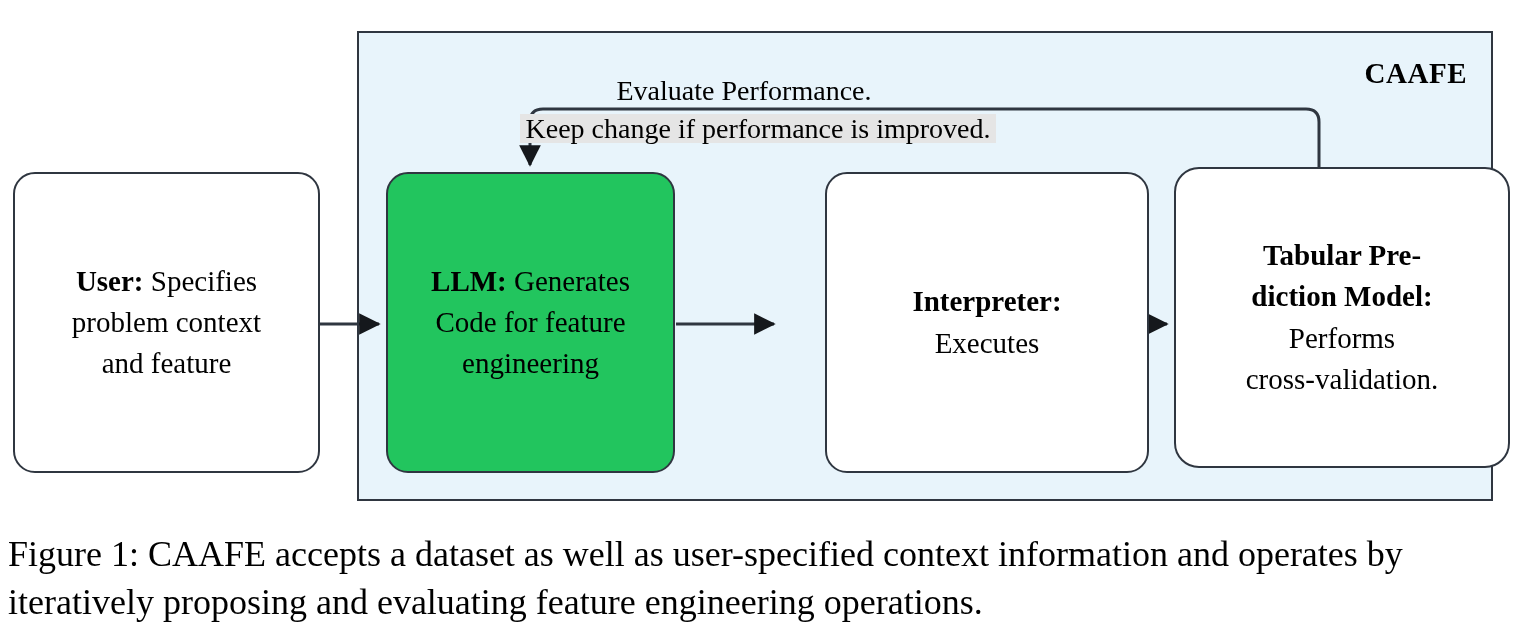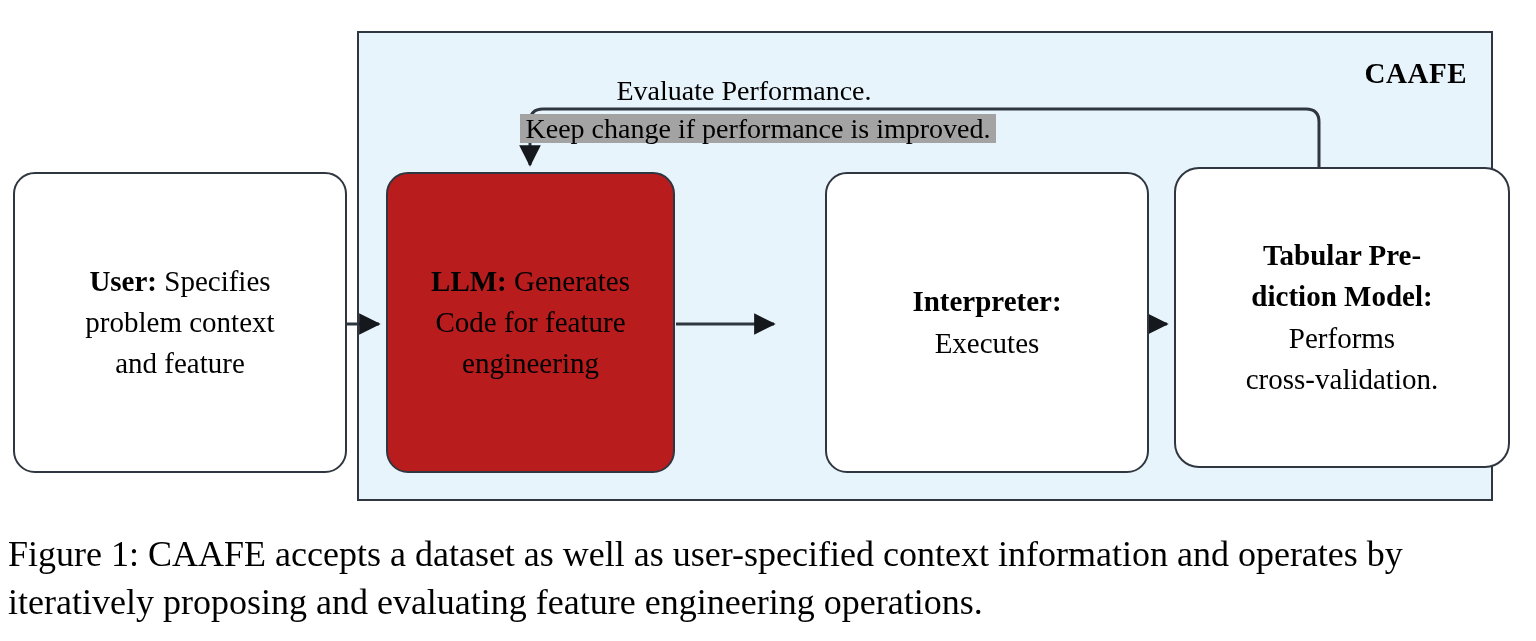--- a/index.html
+++ b/index.html
@@ -54,21 +54,21 @@
     justify-content: center;
     text-align: center;
   }
   .pbox .ptext {
     font-size: 29px;
     line-height: 1.42;
     padding: 0 10px;
   }
   .pbox .ptext b { font-weight: bold; }
 
-  #box-user        { left: 13px;   top: 172px; width: 334px; height: 301px; }
+  #box-user        { left: 13px;   top: 172px; width: 307px; height: 301px; }
   #box-llm         { left: 386px;  top: 172px; width: 289px; height: 301px; }
   #box-interpreter { left: 825px;  top: 172px; width: 324px; height: 301px; }
   #box-tabular     { left: 1174px; top: 167px; width: 336px; height: 301px; border-radius: 25px; }
 
   
   #connectors {
     position: absolute;
     left: 0; top: 0;
     width: 1536px;
     height: 641px;
@@ -139,32 +139,32 @@
                L 543 109
                Q 530 109 530 122
                L 530 165" stroke="#2f3640" stroke-width="3" fill="none" marker-end="url(#ah)"></path>
     </g>
   </svg>
 
   <div class="loop-label" id="loop-line-1">
     <span class="inner" style="background: rgb(232, 244, 251);">Evaluate Performance.</span>
   </div>
   <div class="loop-label" id="loop-line-2">
-    <span class="inner" style="background: #a3a3a3;">Keep change if performance is improved.</span>
+    <span class="inner" style="background: #e5e5e5;">Keep change if performance is improved.</span>
   </div>
 
   <div class="pbox" id="box-user" style="background: rgb(255, 255, 255); border-color: rgb(47, 54, 64);">
     <div class="ptext">
       <b>User:</b><span> Specifies</span><br>
       <span>problem context</span><br>
       <span>and feature</span>
     </div>
   </div>
 
-  <div class="pbox" id="box-llm" style="background: #b91c1c; border-color: rgb(47, 54, 64);">
+  <div class="pbox" id="box-llm" style="background: #22c55e; border-color: rgb(47, 54, 64);">
     <div class="ptext">
       <b>LLM:</b><span> Generates</span><br>
       <span>Code for feature</span><br>
       <span>engineering</span>
     </div>
   </div>
 
   <div class="pbox" id="box-interpreter" style="background: rgb(255, 255, 255); border-color: rgb(47, 54, 64);">
     <div class="ptext">
       <b>Interpreter:</b><br>

